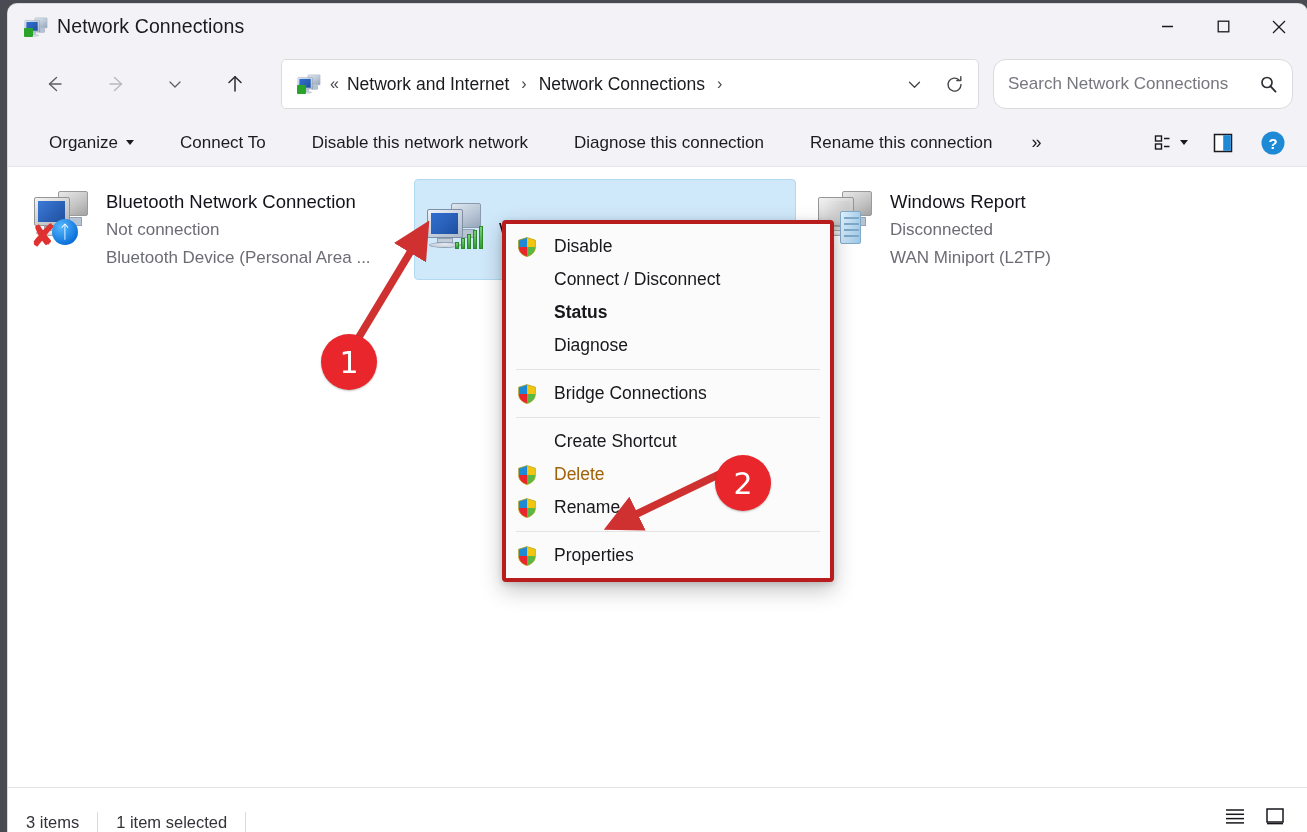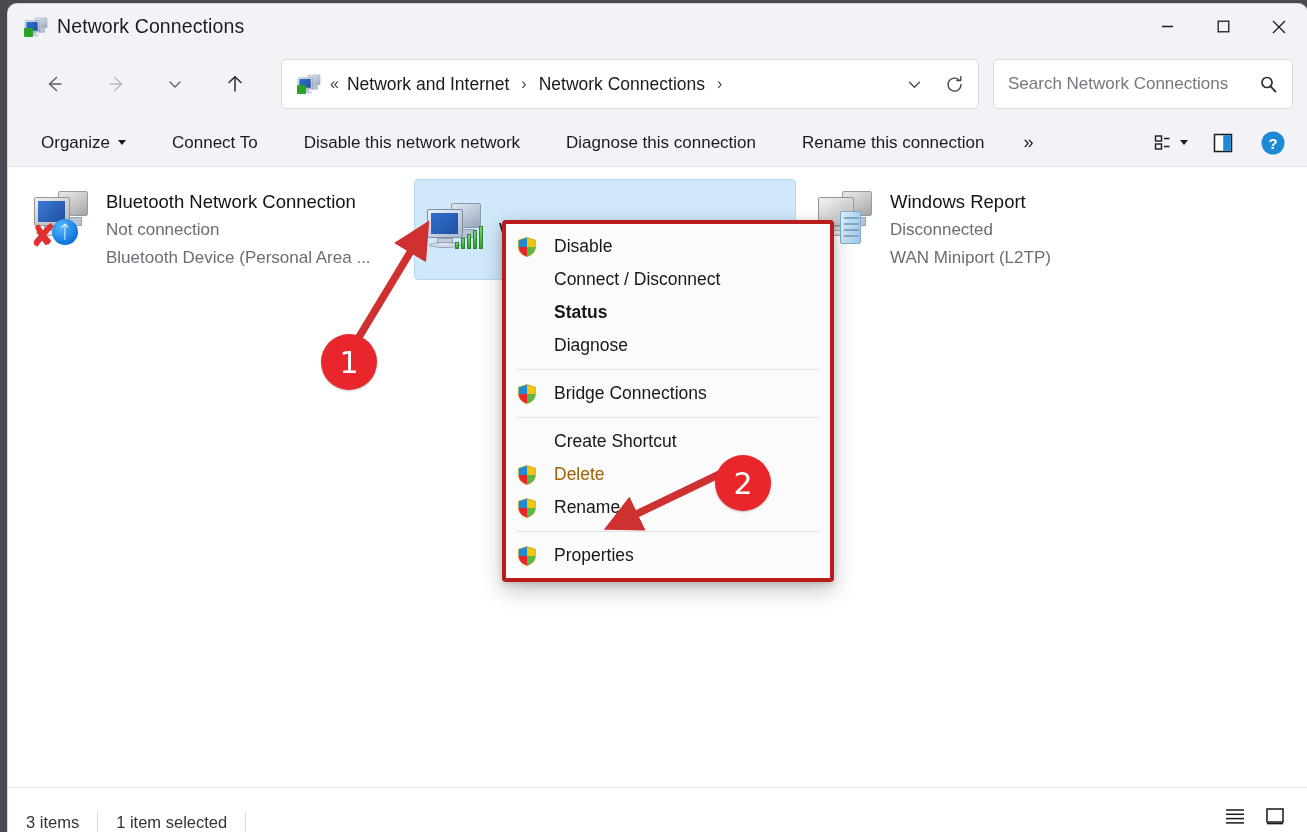--- a/index.html
+++ b/index.html
@@ -113,21 +113,21 @@
     color: #44444b;
     border-radius: 5px;
   }
 
   .searchbox {
     margin-left: 14px;
     width: 300px;
     height: 50px;
     background: #ffffff;
     border: 1px solid #d9d9de;
-    border-radius: 5px;
+    border-radius: 13px;
     display: flex;
     align-items: center;
     padding: 0 14px;
     flex: none;
   }
   .search-input {
     flex: 1;
     border: none;
     outline: none;
     font-family: "Liberation Sans", sans-serif;
@@ -138,21 +138,21 @@
   .search-input::placeholder { color: #77777f; }
   .search-icon { color: #2f2f36; display: flex; align-items: center; }
 
   
   .cmdbar {
     height: 48px;
     background: #f3f3f7;
     border-bottom: 1px solid #e5e5ea;
     display: flex;
     align-items: center;
-    padding: 0 14px 0 20px;
+    padding: 0 14px 0 28px;
   }
   .cmd {
     font-size: 17px;
     color: #1b1b1f;
     padding: 6px 13px;
     border-radius: 5px;
     white-space: nowrap;
     display: flex;
     align-items: center;
     gap: 8px;

